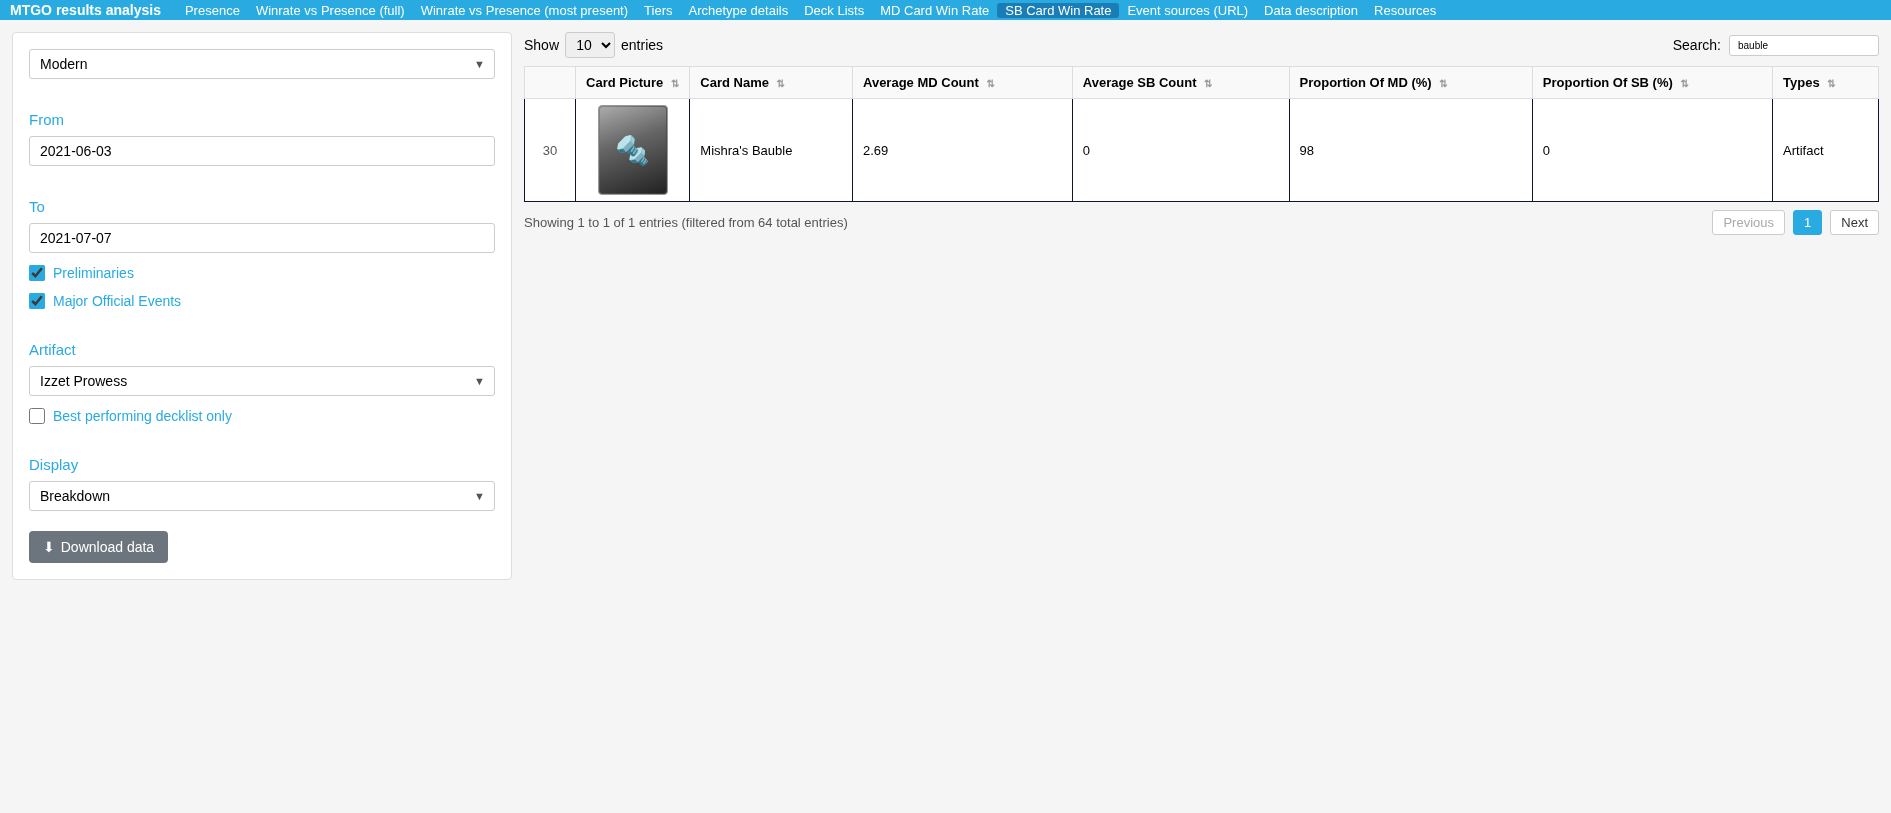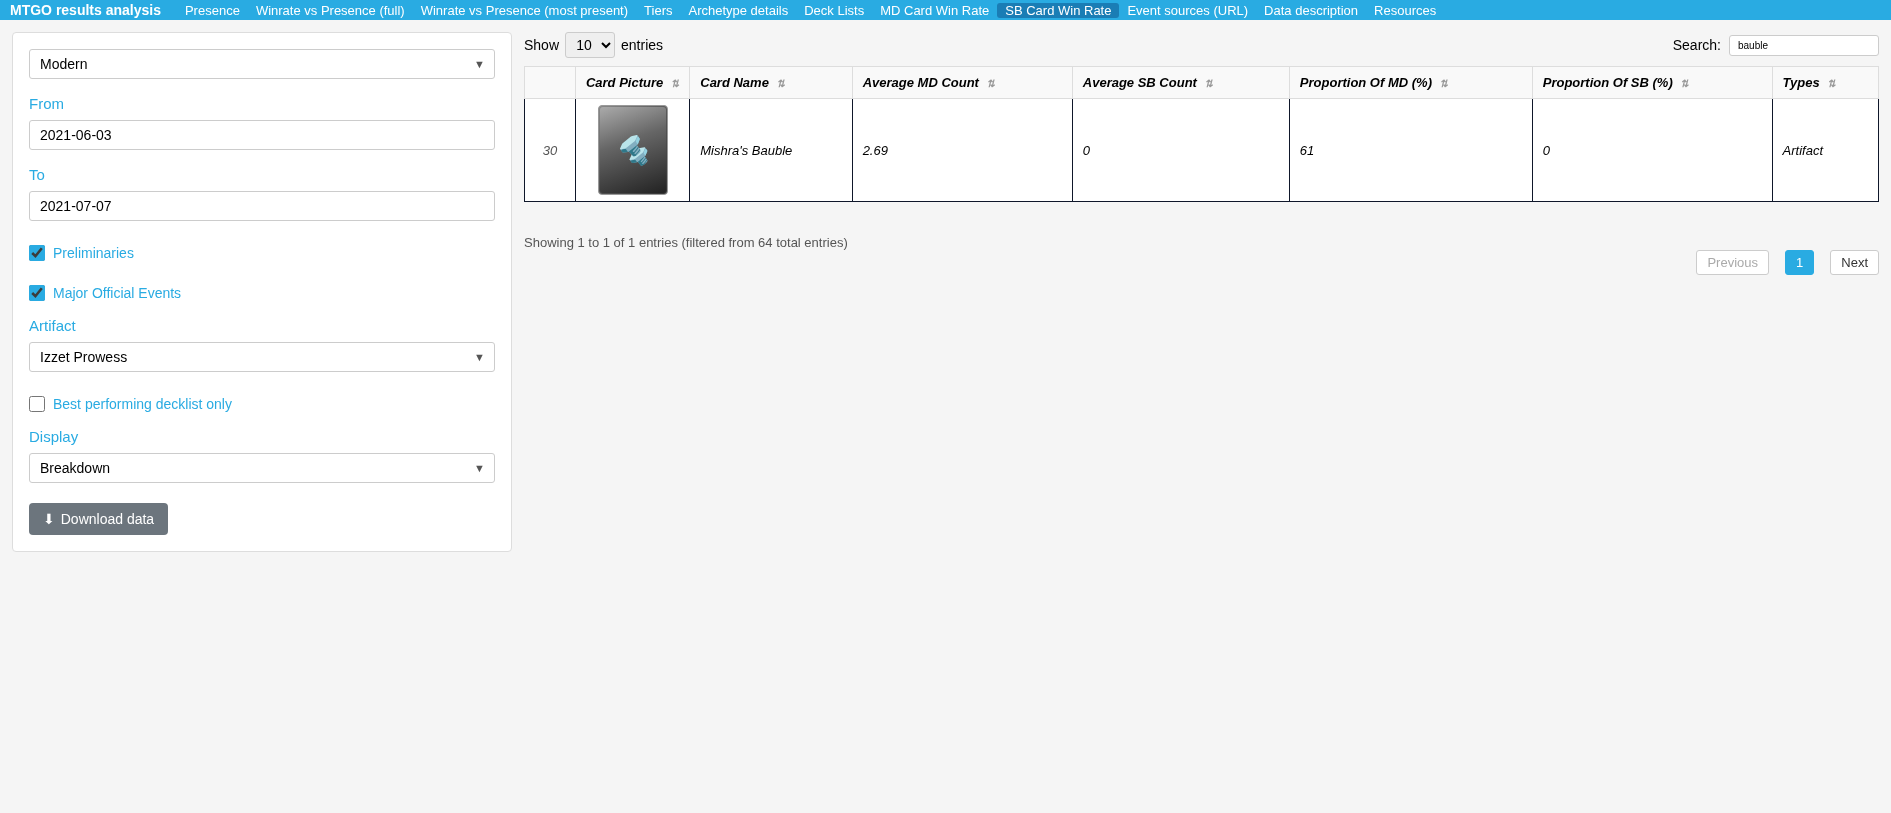--- a/index.html
+++ b/index.html
@@ -46,21 +46,21 @@
       border-radius: 4px;
       padding: 16px;
       width: 500px;
       min-width: 500px;
     }
     .sidebar label.section-label {
       display: block;
       color: #29abe2;
       font-size: 15px;
       margin-bottom: 8px;
-      margin-top: 16px;
+      margin-top: 32px;
     }
     .sidebar label.section-label:first-child { margin-top: 0; }
 
     .sidebar select, .sidebar input[type="text"], .sidebar input[type="date"] {
       width: 100%;
       padding: 6px 10px;
       border: 1px solid #ccc;
       border-radius: 3px;
       font-size: 14px;
       background: #fff;
@@ -78,21 +78,21 @@
       transform: translateY(-50%);
       pointer-events: none;
       font-size: 11px;
       color: #555;
     }
 
     .checkbox-row {
       display: flex;
       align-items: center;
       gap: 8px;
-      margin-top: 24px;
+      margin-top: 12px;
     }
     .checkbox-row input[type="checkbox"] {
       width: 16px; height: 16px;
       accent-color: #29abe2;
     }
     .checkbox-row span {
       color: #29abe2;
       font-size: 14px;
     }
 
@@ -147,21 +147,20 @@
       border-radius: 3px;
       font-size: 10px;
     }
 
     
     .data-table {
       width: 100%;
       border-collapse: collapse;
       background: #fff;
       border: 1px solid #ddd;
-      font-style: italic;
     }
     .data-table th {
       background: #f9f9f9;
       border: 1px solid #ddd;
       padding: 8px 10px;
       text-align: left;
       font-size: 13px;
       white-space: nowrap;
       cursor: pointer;
     }
@@ -223,22 +222,21 @@
       display: flex;
       align-items: center;
       justify-content: space-between;
       margin-top: 8px;
       font-size: 13px;
       color: #555;
     }
     .pagination {
       display: flex;
       align-items: flex-start;
-      gap: 16px;
-      margin-top: 40px;
+      gap: 8px;
     }
     .pagination button {
       padding: 4px 10px;
       border: 1px solid #ccc;
       border-radius: 3px;
       background: #fff;
       cursor: pointer;
       font-size: 13px;
       color: #333;
     }
@@ -376,21 +374,21 @@
       <td class="card-img-cell">
         <div class="card-img-placeholder">
           <div class="card-inner">
             <span class="card-icon">🔩</span>
           </div>
         </div>
       </td>
       <td>Mishra's Bauble</td>
       <td>2.69</td>
       <td>0</td>
-      <td>61</td>
+      <td>98</td>
       <td>0</td>
       <td>Artifact</td>
     </tr>
         </tbody>
     </table>
 
     <div class="table-footer">
       <span>Showing 1 to 1 of 1 entries (filtered from 64 total entries)</span>
       <div class="pagination">
         <button disabled="">Previous</button>

